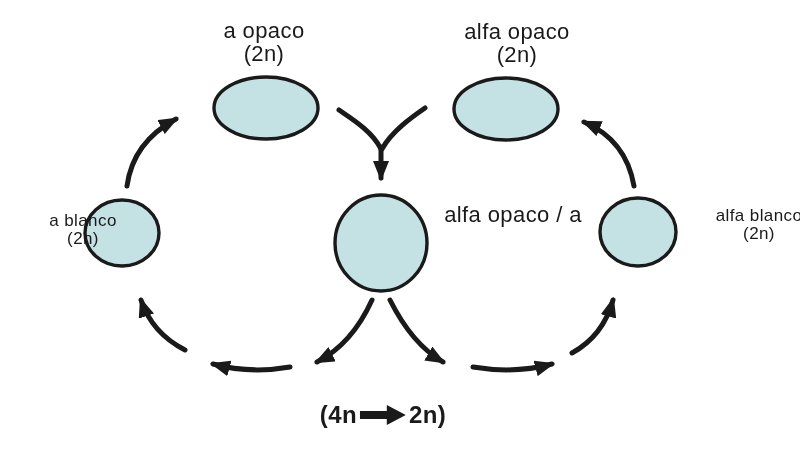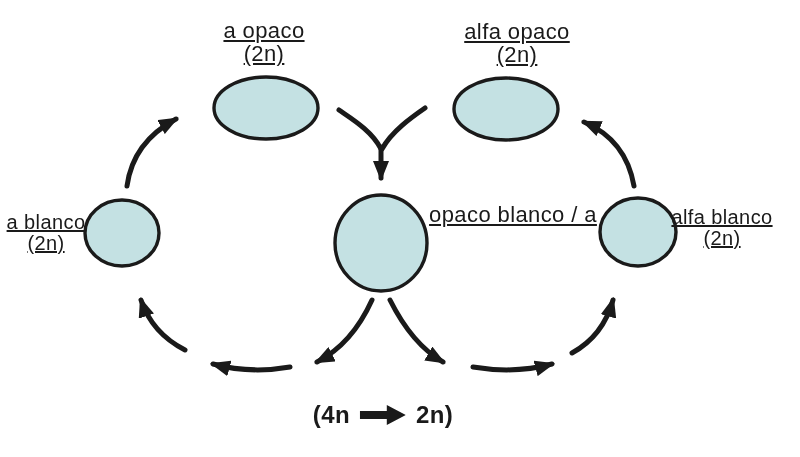--- a/index.html
+++ b/index.html
@@ -32,44 +32,44 @@
     stroke-linecap: round;
   }
   .node-label {
     position: absolute;
     transform: translateX(-50%);
     text-align: center;
     line-height: 1.06;
     white-space: nowrap;
     letter-spacing: 0.4px;
   }
-  .node-label .line { display: block; text-decoration: underline; }
+  .node-label .line { display: block; }
   .fs22 { font-size: 22px; }
-  .fs20 { font-size: 20px; }
+  .fs20 { font-size: 17px; margin-left: 37px; }
   .lbl-a-opaco      { left: 264px; top: 19px;  }
   .lbl-alfa-opaco   { left: 505px; top: 20px; margin-left: 12px;  }
   .lbl-a-blanco     { left: 46px;  top: 212px; }
   .lbl-center       { left: 513px; top: 203px; }
   .lbl-alfa-blanco  { left: 722px; top: 207px; }
   .caption {
     position: absolute;
     left: 383px;
     top: 398px;
     transform: translateX(-50%);
     text-align: center;
     font-size: 24px;
     font-weight: 600;
     letter-spacing: 0.4px;
     white-space: nowrap;
   }
   .caption .transition {
     display: flex;
     align-items: center;
     justify-content: center;
-    gap: 10px;
+    gap: 3px;
     margin-top: 3px;
   }
   .block-arrow-icon { display: inline-block; }
 </style>
 </head>
 <body>
 
 <div class="stage">
 
   <svg class="diagram" width="800" height="457" viewBox="0 0 800 457">
@@ -113,21 +113,21 @@
     <span class="line">alfa opaco</span>
     <span class="line">(2n)</span>
   </div>
 
   <div class="node-label fs20 lbl-a-blanco">
     <span class="line">a blanco</span>
     <span class="line">(2n)</span>
   </div>
 
   <div class="node-label fs22 lbl-center">
-    <span class="line">opaco blanco / a</span>
+    <span class="line">alfa opaco / a</span>
   </div>
 
   <div class="node-label fs20 lbl-alfa-blanco">
     <span class="line">alfa blanco</span>
     <span class="line">(2n)</span>
   </div>
 
   <div class="caption">
     <div class="transition">
       <span>(4n</span>

